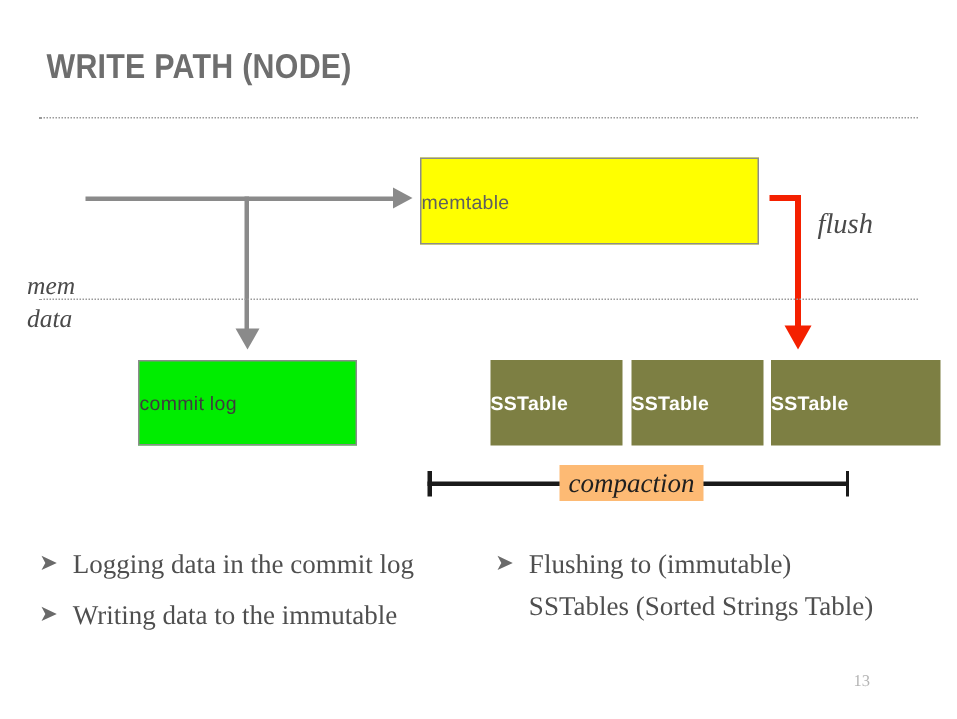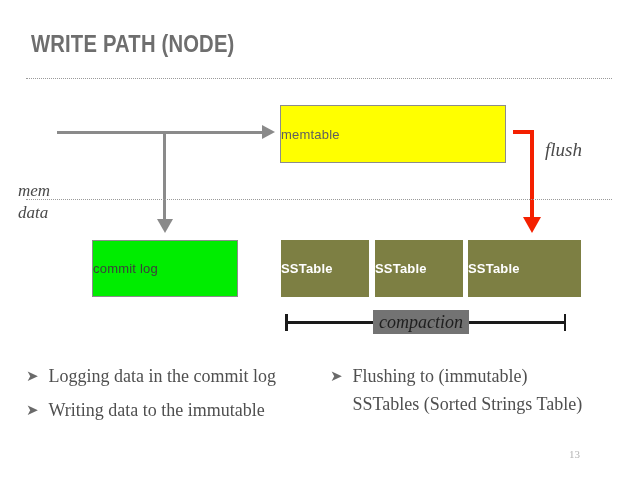--- a/index.html
+++ b/index.html
@@ -66,20 +66,21 @@
     border: 1.5px solid #8c8c8c;
     color: #3d3d3d;
   }
   .box-sstable {
     top: 240px;
     height: 57px;
     background: #7d7f43;
     color: #ffffff;
     border: none;
     font-weight: bold;
+    margin-left: 46px;
   }
   .sst1 { left: 281px; width: 88px; }
   .sst2 { left: 375px; width: 88px; }
   .sst3 { left: 468px; width: 113px; }
 
   
   .gray-h-line {
     position: absolute;
     left: 57px; top: 131px;
     width: 207px; height: 3px;
@@ -159,21 +160,21 @@
     top: 4px;
     width: 2.5px; height: 17px;
     background: #1a1a1a;
   }
   .comp-cap-left  { left: 0; }
   .comp-cap-right { left: 278.5px; }
   .comp-label {
     position: absolute;
     left: 88px; top: 0;
     padding: 0 6px;
-    background: #737373;
+    background: #fdba74;
     font-family: "Liberation Serif", "DejaVu Serif", serif;
     font-style: italic;
     font-size: 18px;
     color: #1f1f1f;
     line-height: 24px;
   }
 
   
   .bullet-row {
     position: absolute;

